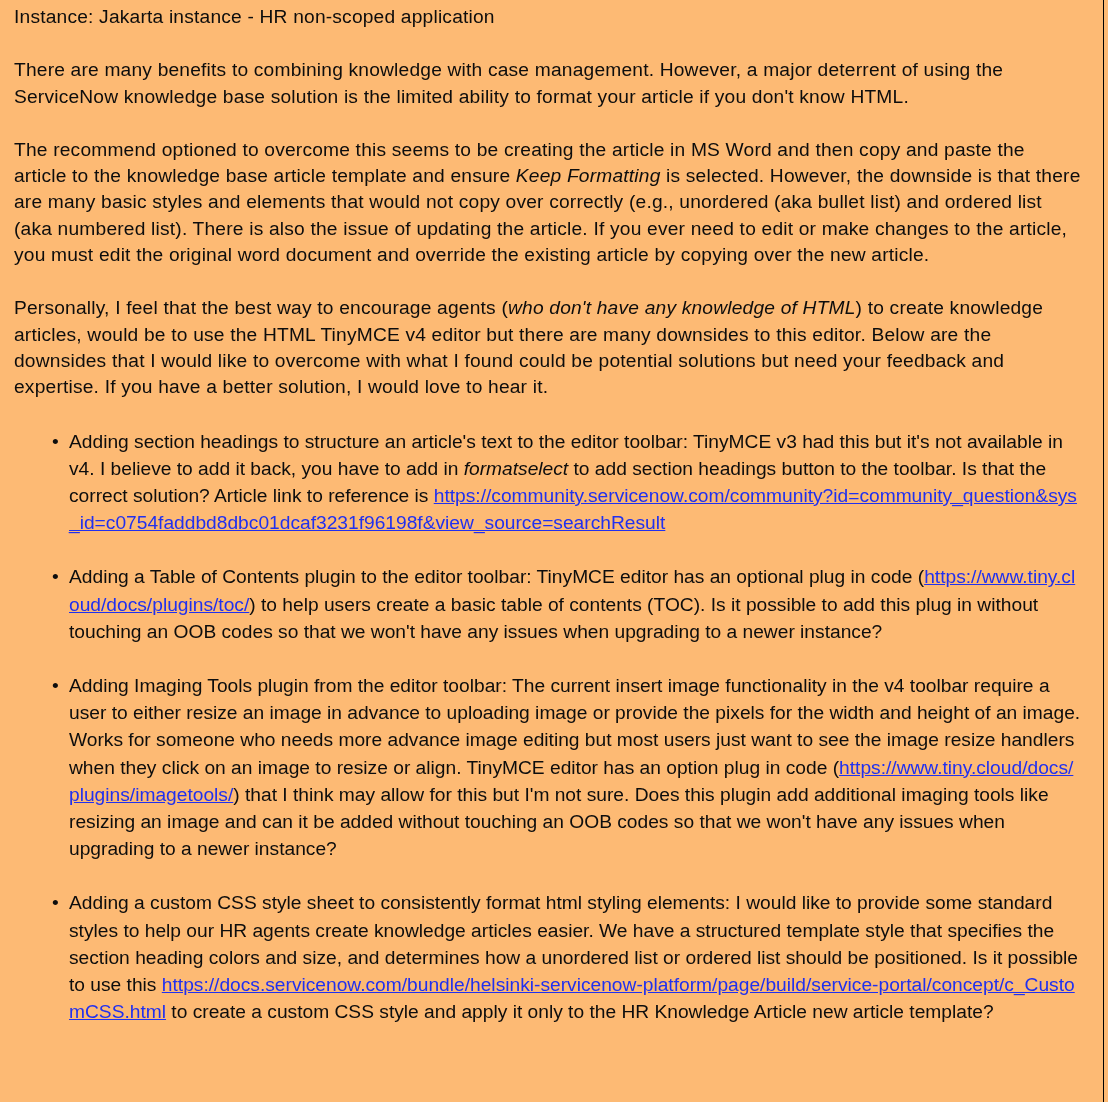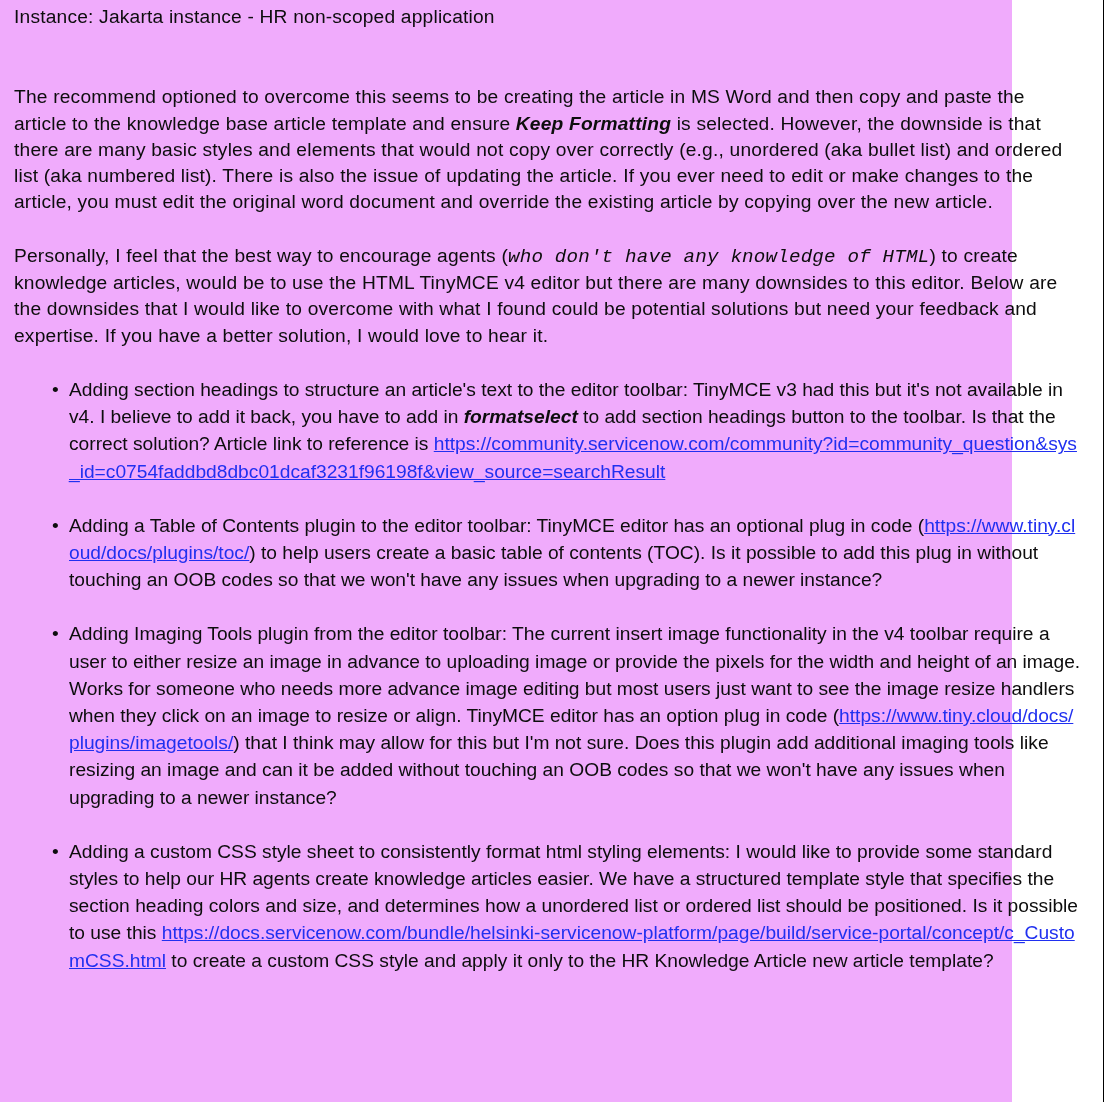--- a/index.html
+++ b/index.html
@@ -9,24 +9,24 @@
   }
   body {
     width: 1108px;
     height: 1102px;
     font-family: "Liberation Sans", sans-serif;
     color: #000000;
     overflow: hidden;
   }
   .page {
     position: relative;
-    width: 1012px;
+    width: 1108px;
     height: 1102px;
     box-sizing: border-box;
-    background: #f0abfc;
+    background: #fdba74;
   }
   
   .right-rule {
     position: absolute;
     top: 0;
     left: 1103px;
     width: 1px;
     height: 1102px;
     background: #000000;
   }
@@ -61,41 +61,42 @@
     color: #0d0d0d;
   }
   ul.bullets > li .bullet-dot {
     position: absolute;
     left: 38px;
     top: 0;
     font-size: 19.2px;
     line-height: 27.2px;
   }
   b, strong { font-weight: normal; }
-  i, em { font-style: italic; font-family: Liberation Mono, monospace; }
-  .bi { font-weight: bold; font-style: italic; }
+  i, em { font-style: italic; }
+  .bi { font-weight: normal; font-style: italic; }
   a.link {
     color: #2030f0;
     text-decoration: underline;
     word-break: break-all;
   }
 </style>
 </head>
 <body>
 
 <div class="page">
 
   <div class="right-rule"></div>
 
   <div class="content">
 
     <p class="para">Instance: Jakarta instance - HR non-scoped application</p>
 
     <div class="spacer-sm"></div>
 
+    <p class="para"><span>There are many benefits to combining knowledge with case management. However, a major deterrent of using the ServiceNow knowledge base solution is the limited ability to format your article if you don't know HTML.</span></p>
 
     <div class="spacer-sm"></div>
 
     <p class="para"><span>The recommend optioned to overcome this seems to be creating the article in MS Word and then copy and paste the article to the knowledge base article template and ensure </span><span class="bi">Keep Formatting</span><span> is selected. However, the downside is that there are many basic styles and elements that would not copy over correctly (e.g., unordered (aka bullet list) and ordered list (aka numbered list). There is also the issue of updating the article. If you ever need to edit or make changes to the article, you must edit the original word document and override the existing article by copying over the new article.</span></p>
 
     <div class="spacer-sm"></div>
 
     <p class="para"><span>Personally, I feel that the best way to encourage </span><b>agents</b><span> (</span><i>who don't have any knowledge of HTML</i><span>) to create knowledge articles, would be to use the HTML TinyMCE v4 editor but there are many downsides to this editor. Below are the downsides that I would like to overcome with what I found could be potential solutions but need your feedback and expertise. If you have a better solution, I would love to hear it.</span></p>
 
     <div class="spacer-md"></div>

